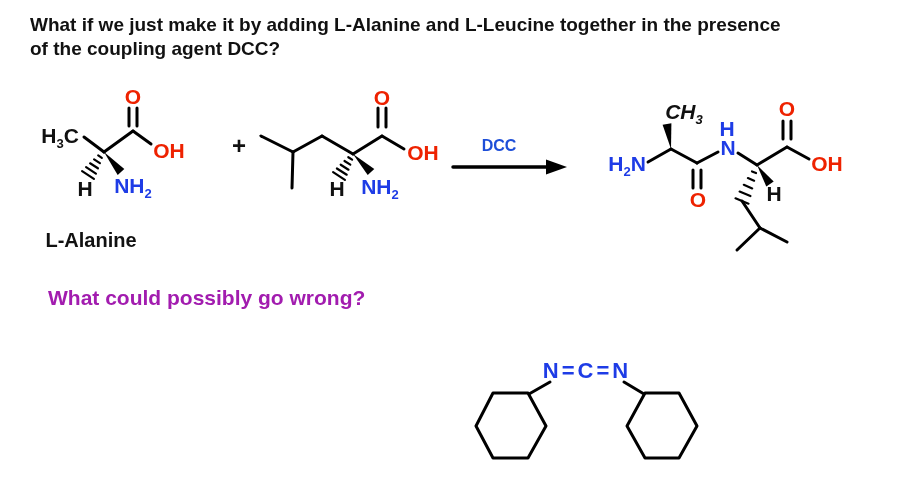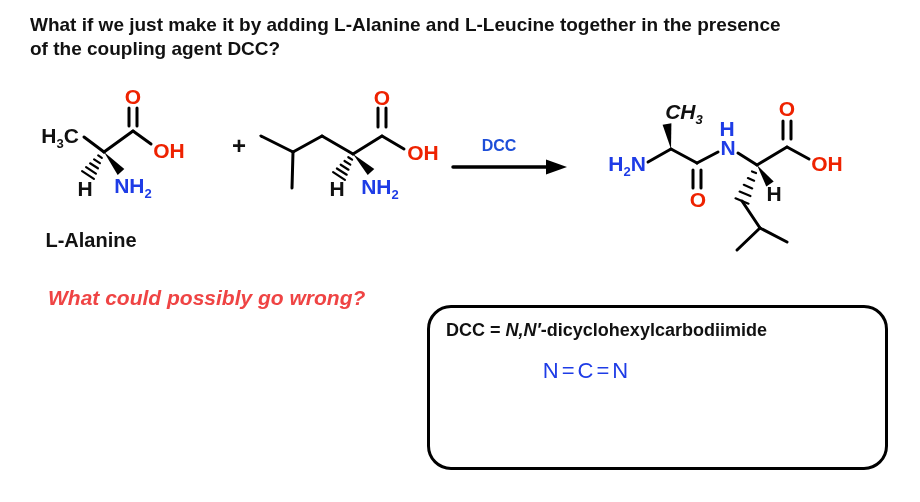--- a/index.html
+++ b/index.html
@@ -27,35 +27,35 @@
   .plus {
     position:absolute; transform:translate(-50%,-50%);
     font-size:24px; font-weight:bold; color:#111;
   }
   .arrow-label {
     position:absolute; transform:translate(-50%,-50%);
     font-size:16px; font-weight:bold; color:#1d4ed8;
   }
   .green-note {
     position:absolute; left:48px; top:286px;
-    font-size:21px; font-weight:bold; font-style:italic;
-    color:#ef4444; white-space:nowrap;
+    font-size:21px; font-weight:bold; 
+    color:#a21caf; white-space:nowrap;
   }
   .dcc-box {
     position:absolute; left:427px; top:305px; width:455px; height:159px;
     border:3.5px solid #000; border-radius:24px; background:#fff;
   }
   .dcc-def {
     position:absolute; left:16px; top:12px;
     font-size:18px; font-weight:bold; color:#111; white-space:nowrap;
   }
   .dcc-def .it { font-style:italic; }
   .ncn {
     position:absolute; left:587px; top:371px; transform:translate(-50%,-50%);
-    font-size:22px; font-weight:normal; color:#1e3ce6; letter-spacing:3px;
+    font-size:22px; font-weight:bold; color:#1e3ce6; letter-spacing:3px;
     white-space:nowrap;
   }
 </style>
 </head>
 <body>
 
 <div class="canvas">
 
   <div class="heading">
     <div>What if we just make it by adding L-Alanine and L-Leucine together in the presence</div>
@@ -157,21 +157,16 @@
   <span class="atom" style="left:684px;top:111px;font-style:italic;">CH<sub>3</sub></span>
   <span class="atom red" style="left:698px;top:199px;">O</span>
   <span class="atom blue" style="left:728px;top:147px;">N</span>
   <span class="atom blue" style="left:727px;top:128px;">H</span>
   <span class="atom red" style="left:787px;top:108px;">O</span>
   <span class="atom red" style="left:827px;top:163px;">OH</span>
   <span class="atom" style="left:774px;top:193px;">H</span>
 
   <div class="green-note">What could possibly go wrong?</div>
 
-  <div class="dcc-box">
-    <div class="dcc-def">
-      <span>DCC = </span><span class="it">N,N′</span><span>-dicyclohexylcarbodiimide</span>
-    </div>
-  </div>
 
   <span class="ncn">N=C=N</span>
 
 </div>
 
 </body></html>

